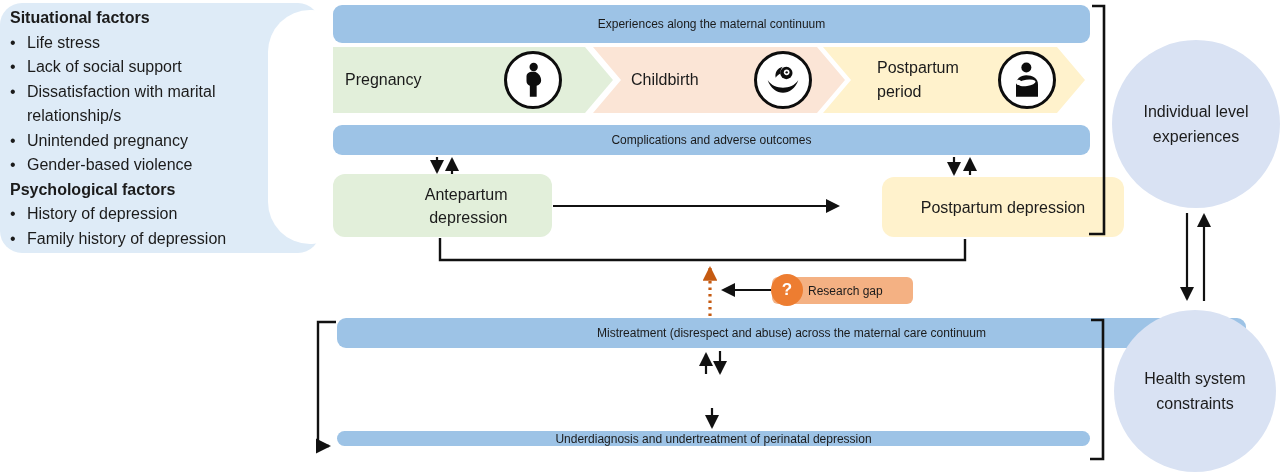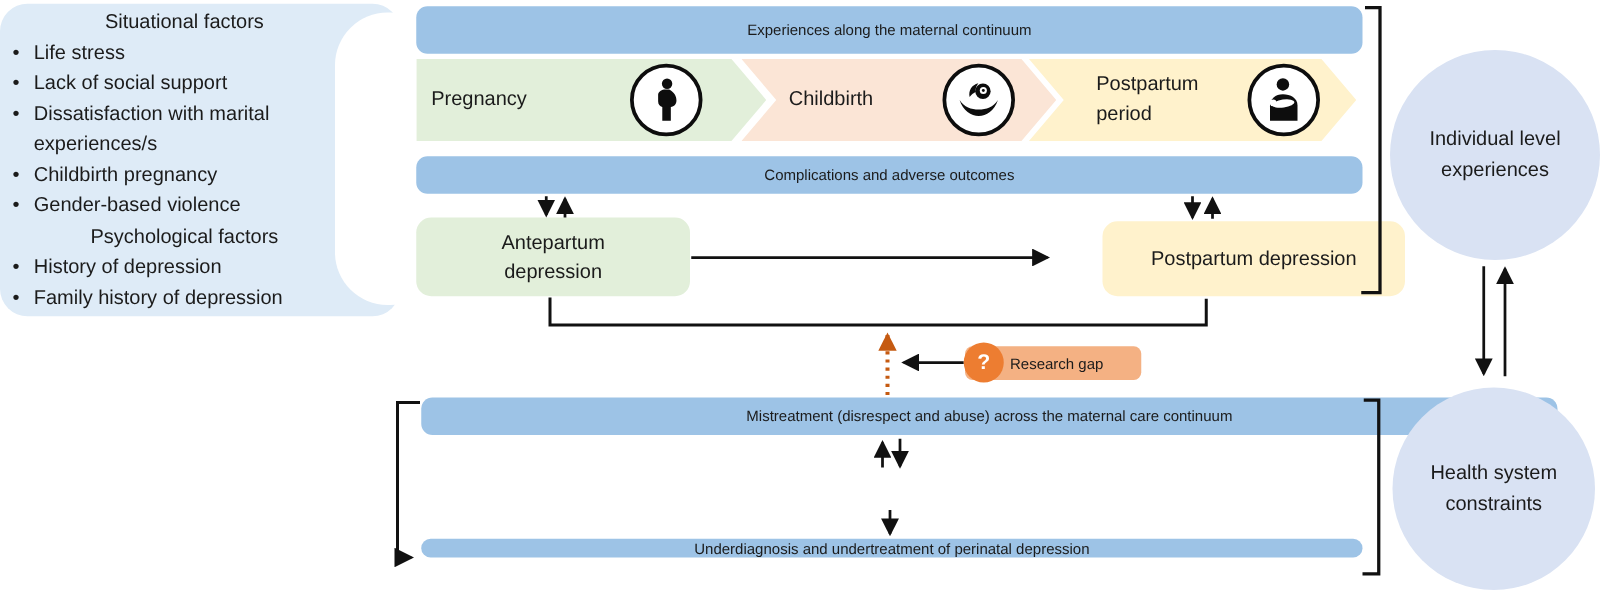--- a/index.html
+++ b/index.html
@@ -6,21 +6,21 @@
   #canvas{
     position:relative;width:1280px;height:472px;overflow:hidden;
     font-family:"Liberation Sans",sans-serif;color:#1b1b1b;background:#fff;
   }
   .abs{position:absolute;}
 
   
   .left-panel{left:0;top:3px;width:320px;height:250px;background:#DEEBF7;border-radius:22px;z-index:1;}
   .left-carve{left:268px;top:10px;width:86px;height:234px;background:#fff;border-radius:42px;z-index:2;}
   .panel-content{left:10px;top:6px;width:275px;z-index:3;font-size:16px;line-height:24.5px;}
-  .panel-header{font-weight:normal;text-align:center;}
+  .panel-header{font-weight:bold;}
   .bullet-row{display:flex;}
   .bullet-glyph{width:17px;flex:0 0 17px;}
 
   
   .bar{background:#9DC3E6;border-radius:9px;display:flex;align-items:center;justify-content:center;
        font-size:12px;z-index:3;text-align:center;}
 
   
   .chev{top:47px;height:66px;z-index:3;}
   .chev-first{clip-path:polygon(0 0,calc(100% - 28px) 0,100% 50%,calc(100% - 28px) 100%,0 100%);}
@@ -59,25 +59,25 @@
     <div class="bullet-row">
         <span class="bullet-glyph">•</span>
         <span>Life stress</span>
       </div>
     <div class="bullet-row">
         <span class="bullet-glyph">•</span>
         <span>Lack of social support</span>
       </div>
     <div class="bullet-row">
         <span class="bullet-glyph">•</span>
-        <span>Dissatisfaction with marital experiences/s</span>
+        <span>Dissatisfaction with marital relationship/s</span>
       </div>
     <div class="bullet-row">
         <span class="bullet-glyph">•</span>
-        <span>Childbirth pregnancy</span>
+        <span>Unintended pregnancy</span>
       </div>
     <div class="bullet-row">
         <span class="bullet-glyph">•</span>
         <span>Gender-based violence</span>
       </div>
     <div class="panel-header">Psychological factors</div>
     <div class="bullet-row">
         <span class="bullet-glyph">•</span>
         <span>History of depression</span>
       </div>
@@ -117,21 +117,21 @@
       <circle cx="11.6" cy="4.5" r="3"></circle>
       <path d="M5.4 22 L5.4 15 C5.4 11.4 8 9.2 11.6 9.2 C15.2 9.2 18.6 11 18.6 14.6 L18.6 22 Z"></path>
       <ellipse cx="11.8" cy="13.7" rx="5.4" ry="1.9" fill="#fff" transform="rotate(-8 11.8 13.7)"></ellipse>
       <circle cx="6.9" cy="13.4" r="1.6" fill="#fff"></circle>
     </svg>
   </div>
 
   <div class="abs bar" style="left:333px;top:125px;width:757px;height:30px;">Complications and adverse outcomes</div>
 
   <div class="abs dep-box" style="left:333px;top:174px;width:219px;height:63px;background:#E2EFDA;">
-    <span style="width:130px;">Antepartum depression</span>
+    <span style="width:130px;text-align:right;">Antepartum depression</span>
   </div>
   <div class="abs dep-box" style="left:882px;top:177px;width:242px;height:60px;background:#FFF2CC;">
     <span>Postpartum depression</span>
   </div>
 
   <div class="abs gap-badge">
     <div class="abs gap-circle">?</div>
     <div class="abs gap-label">Research gap</div>
   </div>
 

